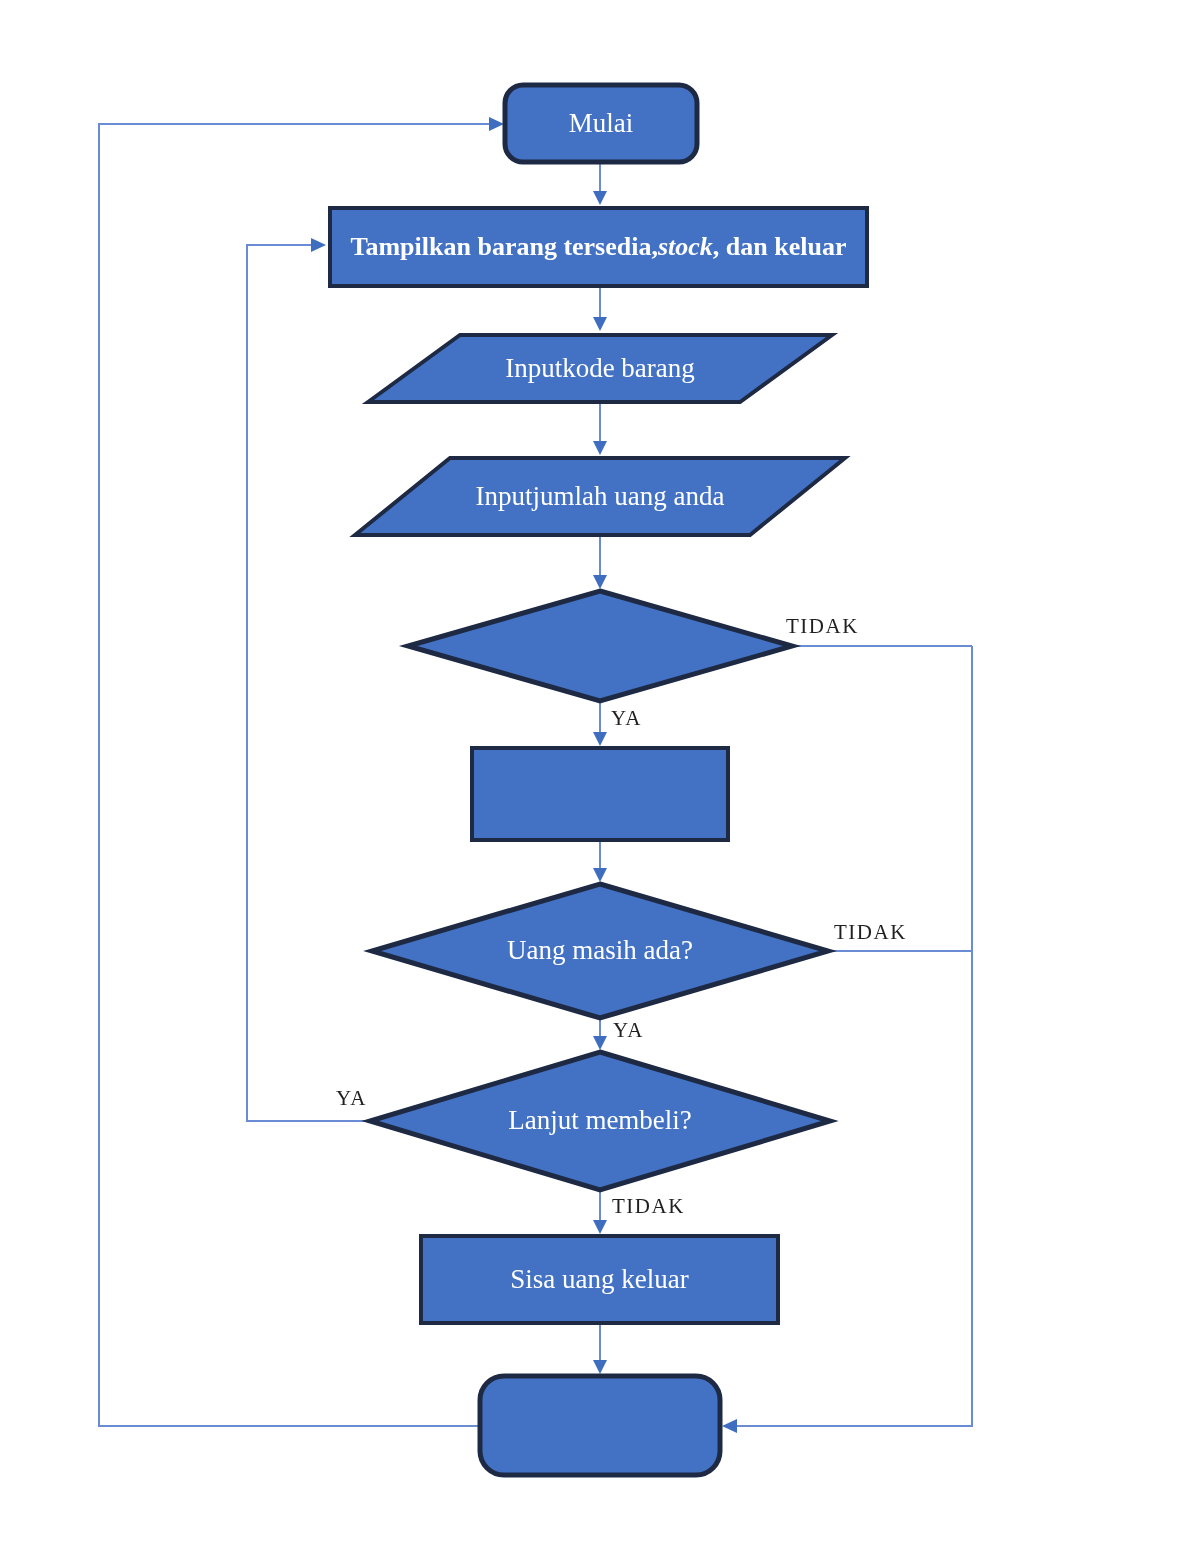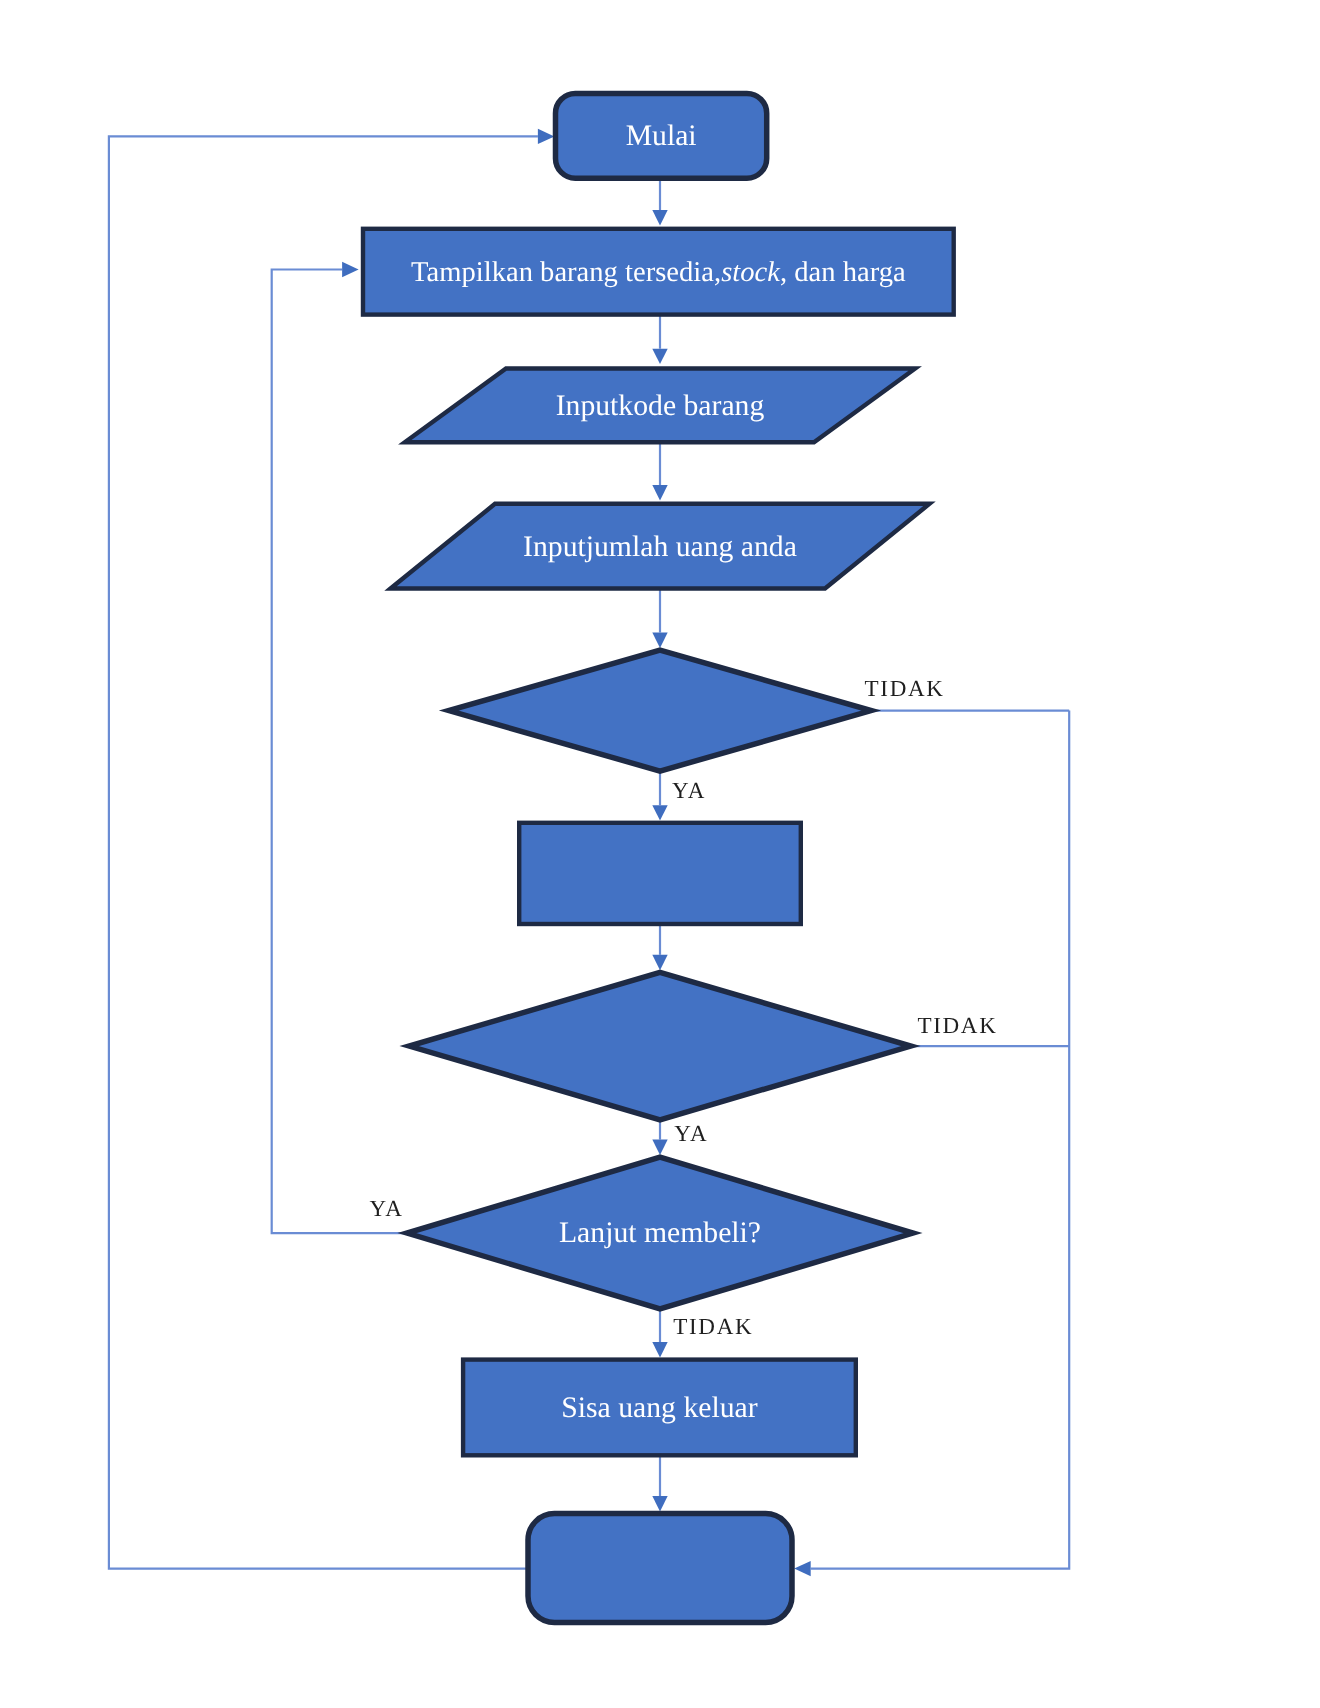--- a/index.html
+++ b/index.html
@@ -108,38 +108,39 @@
     <polygon class="shape sw5" points="600,591 792,646 600,701 408,646"></polygon>
     <rect class="shape sw4" x="472" y="748" width="256" height="92"></rect>
     <polygon class="shape sw5" points="600,884 828,951 600,1018 372,951"></polygon>
     <polygon class="shape sw5" points="600,1052 830,1121 600,1190 370,1121"></polygon>
     <rect class="shape sw4" x="421" y="1236" width="357" height="87"></rect>
     <rect class="shape sw5" x="480" y="1376" width="240" height="99" rx="24"></rect>
   </svg>
 
   <div class="node-label" style="left:505px; top:85px; width:192px; height:77px;">Mulai</div>
 
-  <div class="node-label small" style="left:330px; top:208px; width:537px; height:78px;">
+  <div class="node-label small" style="left:330px; top:208px; width:537px; height:78px;font-weight:bold;">
       <span>Tampilkan barang tersedia, </span>
       <span class="italic">stock</span>
-      <span>, dan harga</span>
+      <span>, dan keluar</span>
     </div>
 
   <div class="node-label" style="left:368px; top:335px; width:464px; height:67px;">
       <span class="underline">Input</span>
       <span> kode barang</span>
     </div>
 
   <div class="node-label" style="left:355px; top:458px; width:490px; height:77px;">
       <span class="underline">Input</span>
       <span> jumlah uang anda</span>
     </div>
 
 
 
+  <div class="node-label" style="left:372px; top:884px; width:456px; height:134px;">Uang masih ada?</div>
 
   <div class="node-label" style="left:370px; top:1052px; width:460px; height:138px;">Lanjut membeli?</div>
 
   <div class="node-label" style="left:421px; top:1236px; width:357px; height:87px;">Sisa uang keluar</div>
 
 
   <div class="edge-label" style="left:786px; top:614px;">TIDAK</div>
   <div class="edge-label" style="left:611px; top:706px;">YA</div>
   <div class="edge-label" style="left:834px; top:920px;">TIDAK</div>
   <div class="edge-label" style="left:613px; top:1018px;">YA</div>

